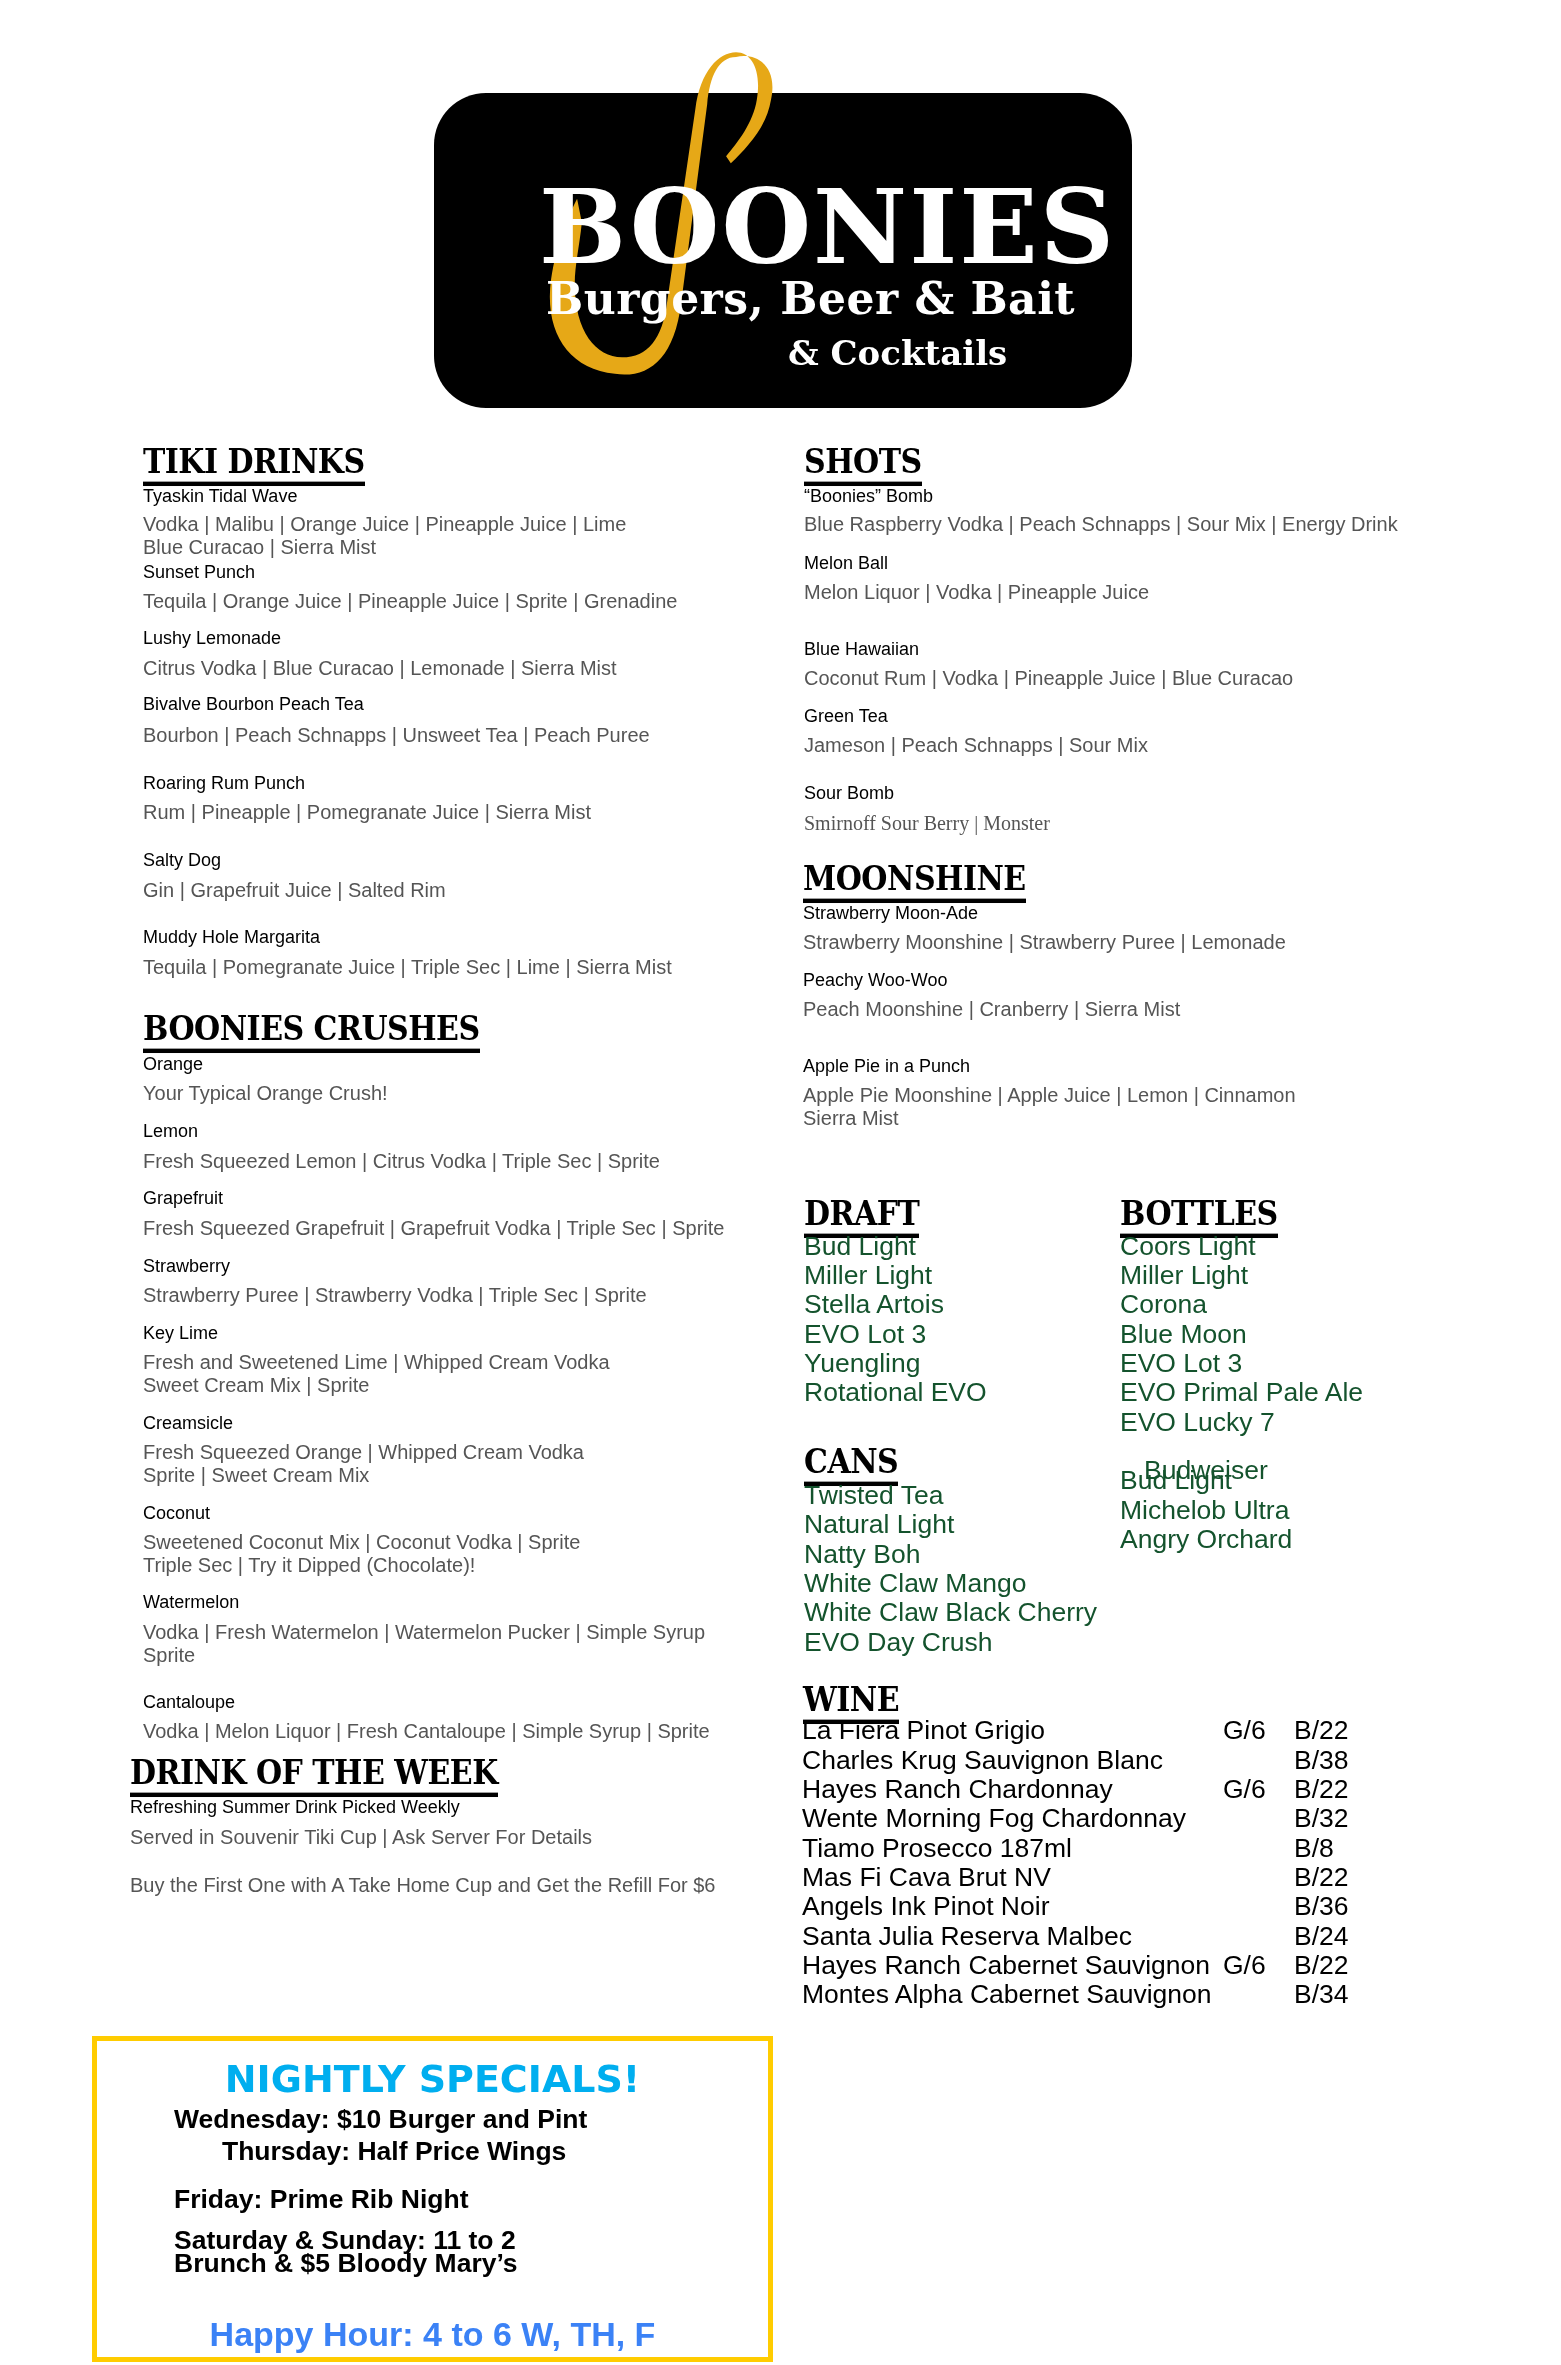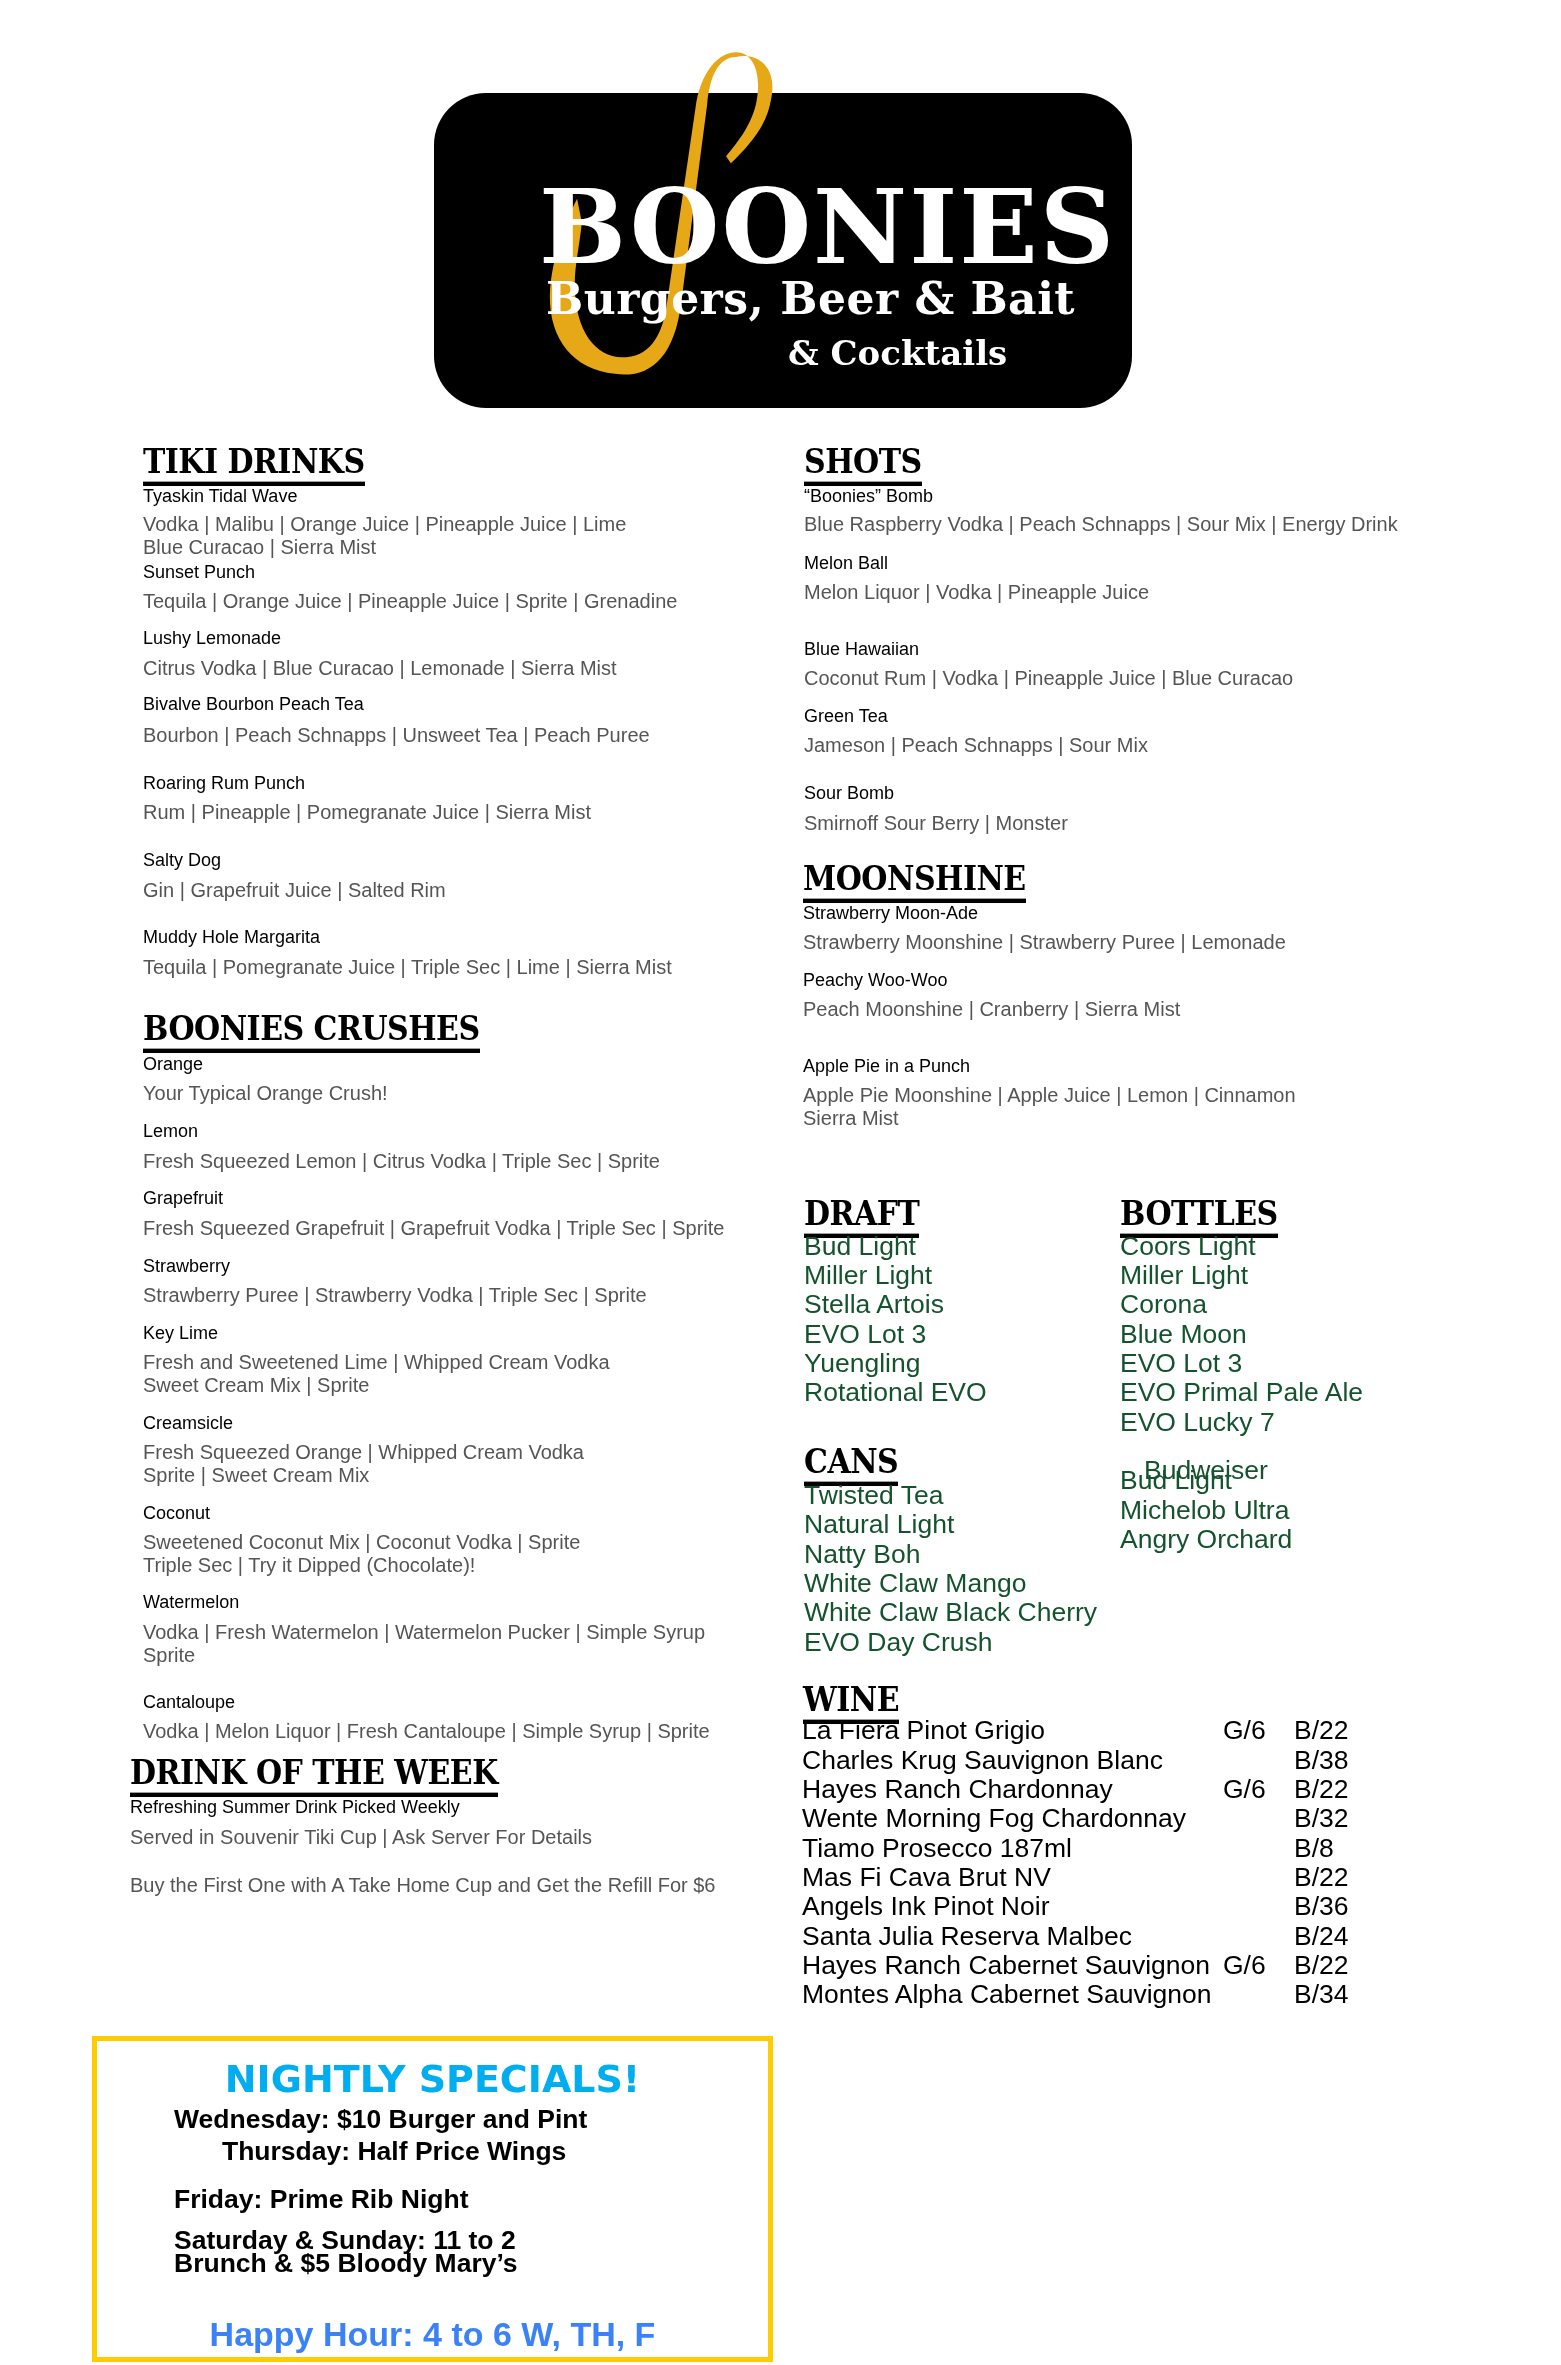--- a/index.html
+++ b/index.html
@@ -82,21 +82,21 @@
 <div class="h" style="left:804px; top:449px;">SHOTS</div>
 <div class="name" style="left:804px; top:487px;">“Boonies” Bomb</div>
 <div class="desc" style="left:804px; top:513px;">Blue Raspberry Vodka | Peach Schnapps | Sour Mix | Energy Drink</div>
 <div class="name" style="left:804px; top:554px;">Melon Ball</div>
 <div class="desc" style="left:804px; top:581px;">Melon Liquor | Vodka | Pineapple Juice</div>
 <div class="name" style="left:804px; top:640px;">Blue Hawaiian</div>
 <div class="desc" style="left:804px; top:667px;">Coconut Rum | Vodka | Pineapple Juice | Blue Curacao</div>
 <div class="name" style="left:804px; top:707px;">Green Tea</div>
 <div class="desc" style="left:804px; top:734px;">Jameson | Peach Schnapps | Sour Mix</div>
 <div class="name" style="left:804px; top:784px;">Sour Bomb</div>
-<div class="desc" style="left:804px; top:812px;">Smirnoff Sour Berry | Monster</div>
+<div class="desc" style="left:804px; top:812px;font-family:Liberation Serif, serif;">Smirnoff Sour Berry | Monster</div>
 
 <div class="h" style="left:803px; top:866px;">MOONSHINE</div>
 <div class="name" style="left:803px; top:904px;">Strawberry Moon-Ade</div>
 <div class="desc" style="left:803px; top:931px;">Strawberry Moonshine | Strawberry Puree | Lemonade</div>
 <div class="name" style="left:803px; top:971px;">Peachy Woo-Woo</div>
 <div class="desc" style="left:803px; top:998px;">Peach Moonshine | Cranberry | Sierra Mist</div>
 <div class="name" style="left:803px; top:1057px;">Apple Pie in a Punch</div>
 <div class="desc" style="left:803px; top:1084px;">Apple Pie Moonshine | Apple Juice | Lemon | Cinnamon</div>
 <div class="desc" style="left:803px; top:1107px;">Sierra Mist</div>
 

